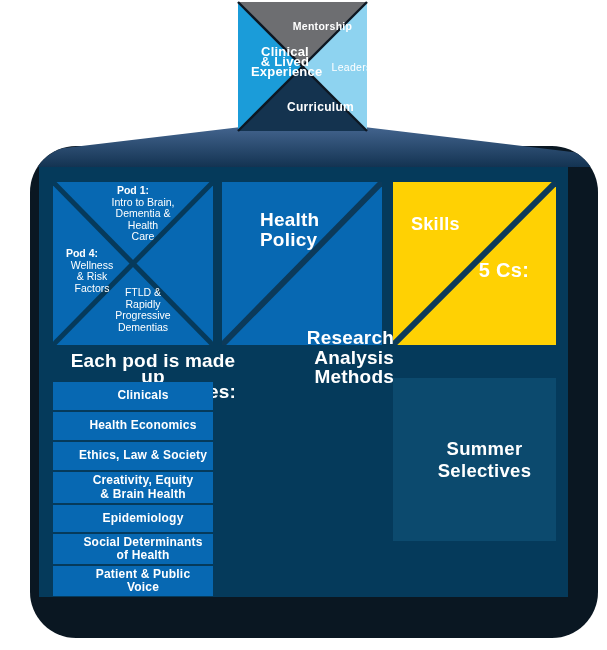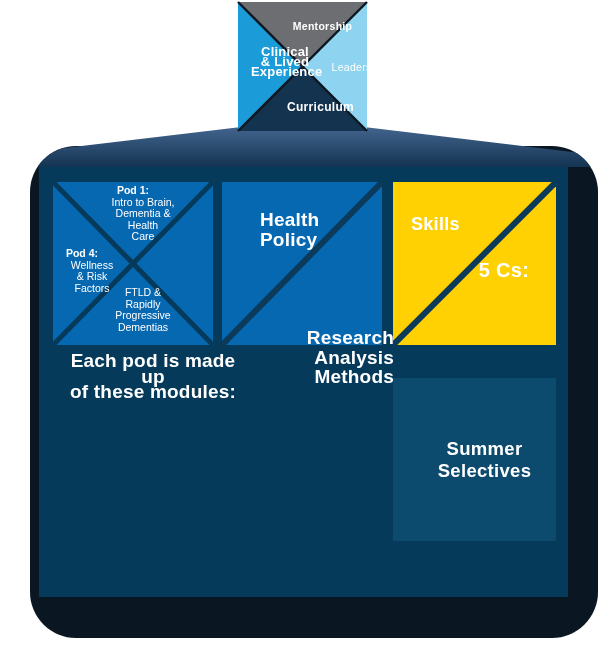--- a/index.html
+++ b/index.html
@@ -115,20 +115,32 @@
   </div>
   <div class="podblock pod3">
     <div class="pre">FTLD &amp;
 Rapidly
 Progressive
 Dementias</div>
   </div>
 
   <div class="abs ctr mod-heading pre">Each pod is made up
 of these modules:</div>
+  <div class="abs modules">
+    <div class="mod-row pre" style="height:28px">Clinicals</div>
+    <div class="mod-row pre" style="height:28px">Health Economics</div>
+    <div class="mod-row pre" style="height:28px">Ethics, Law &amp; Society</div>
+    <div class="mod-row pre" style="height:31px">Creativity, Equity
+&amp; Brain Health</div>
+    <div class="mod-row pre" style="height:27px">Epidemiology</div>
+    <div class="mod-row pre" style="height:30px">Social Determinants
+of Health</div>
+    <div class="mod-row pre" style="height:30px">Patient &amp; Public
+Voice</div>
+  </div>
 
   <div class="square sq-mid">
     <svg width="160" height="163">
       <line x1="-3" y1="166" x2="163" y2="-3" stroke="#0c3a5a" stroke-width="6"></line>
     </svg>
   </div>
   <div class="abs pre hp">Health
 Policy</div>
   <div class="abs pre ram">Research
 Analysis

